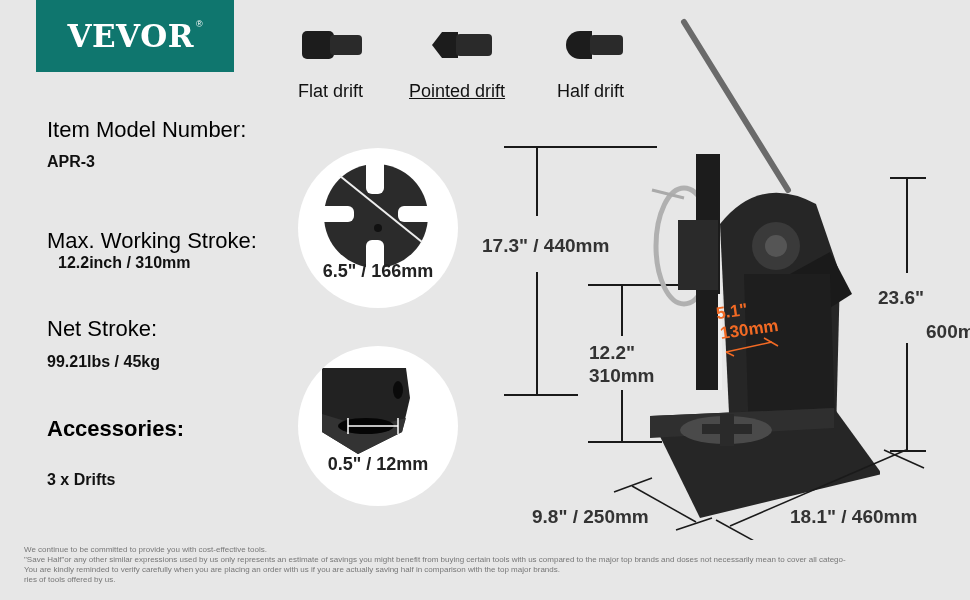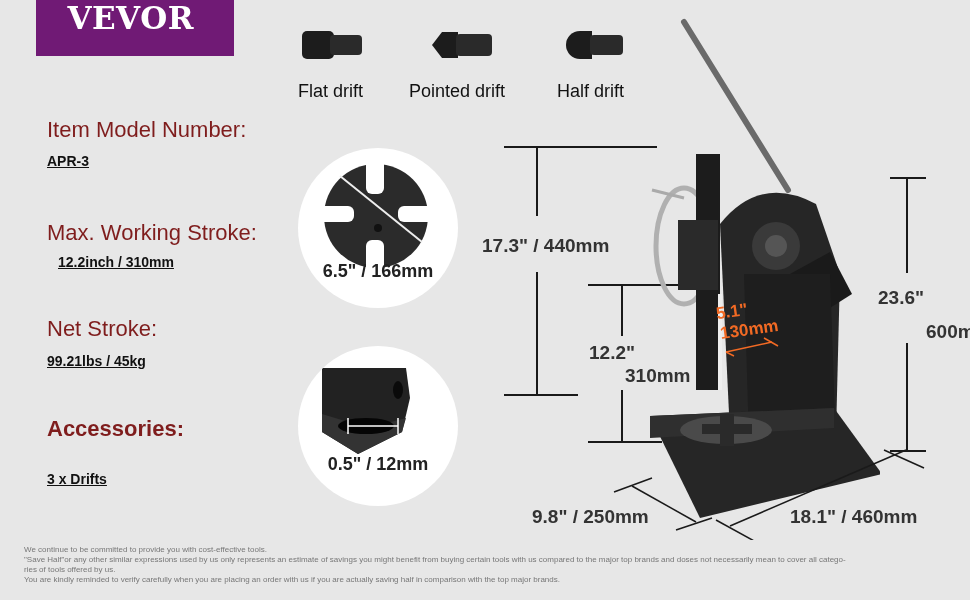--- a/index.html
+++ b/index.html
@@ -1,23 +1,23 @@
 <!DOCTYPE html>
 <html><head>
   <meta charset="utf-8">
   <style>
     html, body { margin:0; padding:0; }
     body { width:970px; height:600px; background:#e7e7e7; position:relative; overflow:hidden;
            font-family:"Liberation Sans", sans-serif; color:#111; }
     .abs { position:absolute; }
-    .logo { left:36px; top:0; width:198px; height:56px; background:#701a75; display:flex; align-items:flex-start; justify-content:center; }
+    .logo { left:36px; top:0; width:198px; height:72px; background:#0f766e; display:flex; align-items:center; justify-content:center; }
     .logo-text { color:#fff; font-family:"DejaVu Serif", serif; font-weight:bold; font-size:31px; letter-spacing:0.5px; }
     .logo-reg { color:#fff; font-size:9px; position:relative; top:-12px; margin-left:2px; }
-    .spec-label { font-size:22px; color:#7f1d1d; }
-    .spec-value { font-size:14px; font-weight:bold; color:#111;text-decoration:underline; }
+    .spec-label { font-size:22px; color:#000000; }
+    .spec-value { font-size:16px; font-weight:bold; color:#111; }
     .drift-label { font-size:18px; color:#111; }
     .dim-text { font-weight:bold; color:#333; font-size:19px; line-height:23px; }
     .dim-orange { font-weight:bold; color:#f26a24; font-size:17px; line-height:19px; transform:rotate(-8deg); }
     .line { position:absolute; background:#1a1a1a; }
     .circle { position:absolute; border-radius:50%; background:#fff; overflow:hidden; }
     .circle-label { position:absolute; width:100%; text-align:center; font-weight:bold; font-size:18px; color:#222; }
     .disclaimer { left:24px; top:545px; font-size:8px; color:#777; line-height:10px; width:930px; }
     .drift { position:absolute; }
   </style>
 </head>
@@ -35,33 +35,33 @@
   </svg>
 </div>
 <div class="abs drift-label" style="left:298px;top:81px;">Flat drift</div>
 
 <div class="drift" style="left:430px;top:30px;">
   <svg width="66" height="30" viewBox="0 0 66 30">
     <polygon points="2,15 12,2 28,2 28,28 12,28" fill="#1c1c1c"></polygon>
     <rect x="26" y="4" width="36" height="22" rx="4" fill="#2a2a2a"></rect>
   </svg>
 </div>
-<div class="abs drift-label" style="left:409px;top:81px;">Pointed drift</div>
+<div class="abs drift-label" style="left:409px;top:81px;text-decoration:underline;">Pointed drift</div>
 
 <div class="drift" style="left:562px;top:30px;">
   <svg width="66" height="30" viewBox="0 0 66 30">
     <path d="M18 1 H30 V29 H18 A14 14 0 0 1 18 1 Z" fill="#1c1c1c"></path>
     <rect x="28" y="5" width="33" height="20" rx="4" fill="#2a2a2a"></rect>
   </svg>
 </div>
 <div class="abs drift-label" style="left:557px;top:81px;">Half drift</div>
 
 <div class="abs spec-label" style="left:47px;top:117px;">Item Model Number:</div>
 <div class="abs spec-value" style="left:47px;top:153px;">APR-3</div>
-<div class="abs spec-label" style="left:47px;top:220px;">Max. Working Stroke:</div>
+<div class="abs spec-label" style="left:47px;top:228px;">Max. Working Stroke:</div>
 <div class="abs spec-value" style="left:58px;top:254px;">12.2inch / 310mm</div>
 <div class="abs spec-label" style="left:47px;top:316px;">Net Stroke:</div>
 <div class="abs spec-value" style="left:47px;top:353px;">99.21lbs / 45kg</div>
 <div class="abs spec-label" style="left:47px;top:416px;font-weight:bold;">Accessories:</div>
 <div class="abs spec-value" style="left:47px;top:471px;">3 x Drifts</div>
 
 <div class="circle" style="left:298px;top:148px;width:160px;height:160px;">
   <svg width="160" height="160" viewBox="0 0 160 160" class="abs" style="left:0;top:0;">
     <circle cx="78" cy="68" r="52" fill="#2b2b2b"></circle>
     <rect x="68" y="10" width="18" height="36" rx="6" fill="#fff"></rect>
@@ -89,21 +89,21 @@
 
 <div class="line" style="left:504px;top:146px;width:153px;height:2px;"></div>
 <div class="line" style="left:536px;top:146px;width:2px;height:70px;"></div>
 <div class="abs dim-text" style="left:482px;top:234px;">17.3" / 440mm</div>
 <div class="line" style="left:536px;top:272px;width:2px;height:124px;"></div>
 <div class="line" style="left:504px;top:394px;width:74px;height:2px;"></div>
 
 <div class="line" style="left:588px;top:284px;width:106px;height:2px;"></div>
 <div class="line" style="left:621px;top:284px;width:2px;height:52px;"></div>
 <div class="abs dim-text" style="left:589px;top:341px;">12.2"</div>
-<div class="abs dim-text" style="left:589px;top:364px;margin-left:36px;">310mm</div>
+<div class="abs dim-text" style="left:589px;top:364px;">310mm</div>
 <div class="line" style="left:621px;top:390px;width:2px;height:52px;"></div>
 <div class="line" style="left:588px;top:441px;width:74px;height:2px;"></div>
 
 <svg class="abs" style="left:640px;top:14px;" width="240" height="520" viewBox="0 0 240 520">
 
   <line x1="44" y1="8" x2="148" y2="176" stroke="#6a6a6a" stroke-width="6" stroke-linecap="round"></line>
 
   <ellipse cx="44" cy="232" rx="28" ry="58" fill="none" stroke="#b0b0b0" stroke-width="5"></ellipse>
   <line x1="12" y1="176" x2="44" y2="184" stroke="#aaa" stroke-width="3"></line>
 
@@ -149,15 +149,15 @@
   <line x1="116" y1="80" x2="156" y2="102" stroke="#1a1a1a" stroke-width="1.5"></line>
   <line x1="130" y1="86" x2="306" y2="10" stroke="#1a1a1a" stroke-width="1.5"></line>
   <line x1="284" y1="10" x2="324" y2="28" stroke="#1a1a1a" stroke-width="1.5"></line>
 </svg>
 <div class="abs dim-text" style="left:532px;top:505px;">9.8" / 250mm</div>
 <div class="abs dim-text" style="left:790px;top:505px;">18.1" / 460mm</div>
 
 <div class="abs disclaimer">
   <div>We continue to be committed to provide you with cost-effective tools.</div>
   <div>"Save Half"or any other similar expressions used by us only represents an estimate of savings you might benefit from buying certain tools with us compared to the major top brands and doses not necessarily mean to cover all catego-</div>
+  <div>You are kindly reminded to verify carefully when you are placing an order with us if you are actually saving half in comparison with the top major brands.</div>
   <div>ries of tools offered by us.</div>
-  <div>You are kindly reminded to verify carefully when you are placing an order with us if you are actually saving half in comparison with the top major brands.</div>
 </div>
 
 </body></html>

